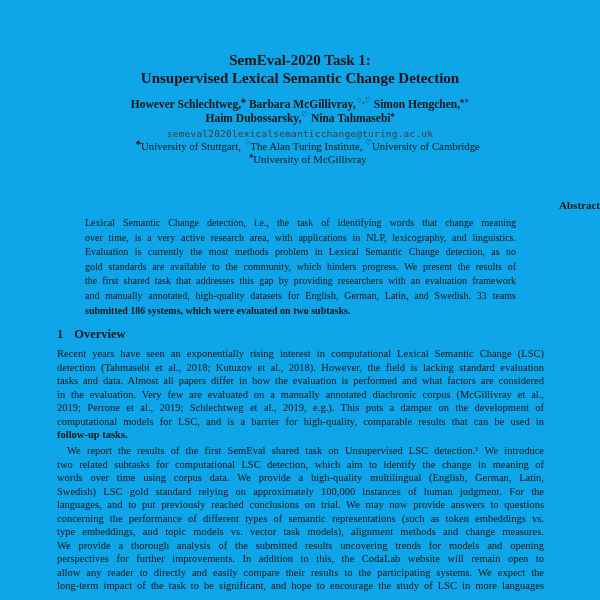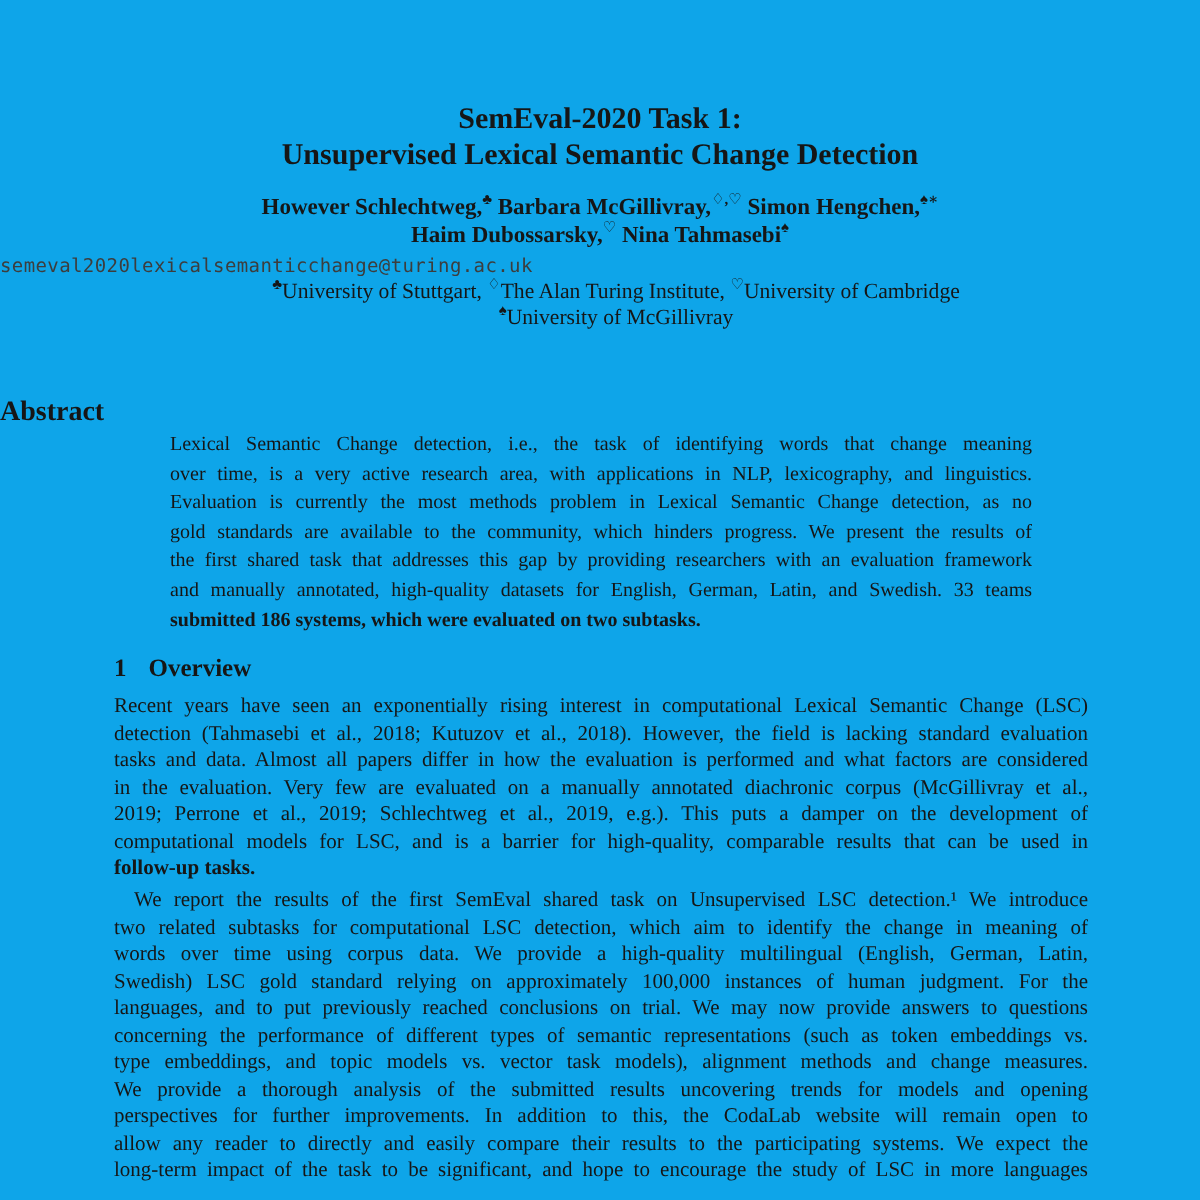--- a/index.html
+++ b/index.html
@@ -31,39 +31,40 @@
   }
   .authors sup, .affils sup {
     font-size: 7.5px;
     font-weight: bold;
     vertical-align: super;
     line-height: 0;
   }
   .email {
     position: absolute;
     top: 128px; left: 0; right: 0;
+    text-align: center;
     font-family: "DejaVu Sans Mono", "Liberation Mono", monospace;
     font-size: 9.5px;
     letter-spacing: 0.2px;
     color: #3d3d3d;
   }
   .affils {
     position: absolute;
     top: 140px; left: 0; right: 0;
     font-size: 10.8px;
     line-height: 12.5px;
     text-align: center;
   }
   .affil-line { display: block; padding-left: 16px; }
 
   .abstract-head {
     position: absolute;
     top: 199px; left: 0; right: 0;
-    text-align: left;
-    font-size: 14px;
+    text-align: right;
+    font-size: 11px;
     font-weight: bold;
     margin: 0;
   }
   .abstract-body {
     position: absolute;
     top: 216px; left: 85px;
     width: 431px;
     font-size: 10px;
     line-height: 14.6px;
   }

